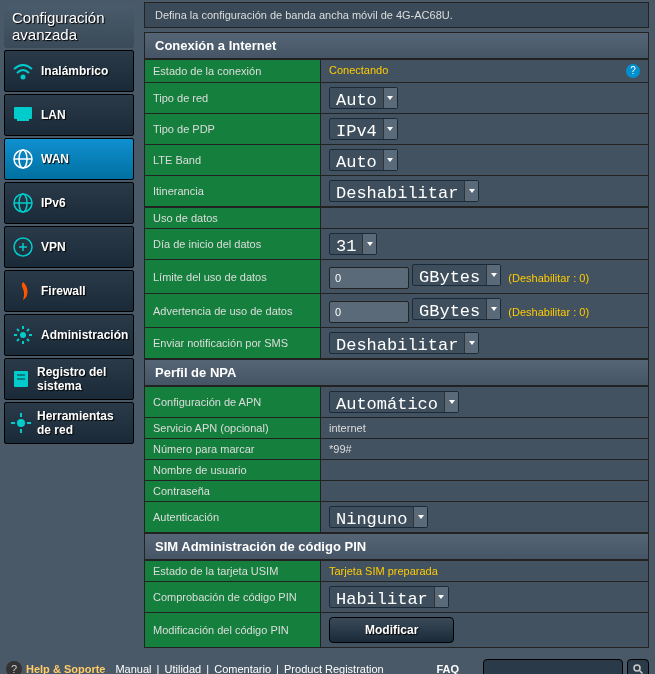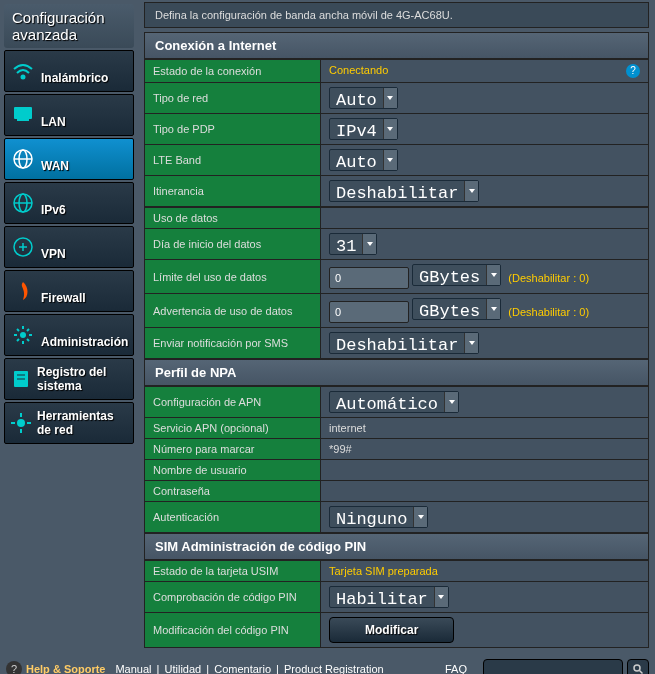--- a/index.html
+++ b/index.html
@@ -1,20 +1,20 @@
 <!DOCTYPE html>
 <html><head>
 <meta charset="utf-8">
 <style>
 * { box-sizing: border-box; margin: 0; padding: 0; }
 body { font-family: Arial, sans-serif; background: #4a5968; font-size: 11px; color: #fff; width: 655px; height: 674px; overflow: hidden; }
 .container { display: flex; height: 655px; }
 .sidebar { width: 138px; padding: 4px; }
 .sidebar-header { background: linear-gradient(180deg, #4a5b6b, #3a4a58); padding: 5px 8px; border-radius: 3px; font-size: 15px; text-shadow: 1px 1px 1px #000; }
-.nav-item { display: flex; align-items: flex-end; padding: 6px 4px; margin-top: 2px; background: linear-gradient(180deg, #2a3a48, #1a2a38); border: 1px solid #000; border-radius: 2px; cursor: pointer; font-weight: bold; font-size: 12px; text-shadow: 1px 1px 1px #000; }
+.nav-item { display: flex; align-items: center; padding: 6px 4px; margin-top: 2px; background: linear-gradient(180deg, #2a3a48, #1a2a38); border: 1px solid #000; border-radius: 2px; cursor: pointer; font-weight: bold; font-size: 12px; text-shadow: 1px 1px 1px #000; }
 .nav-item.active { background: linear-gradient(180deg, #1090d0, #0070a0); }
 .nav-icon { width: 28px; height: 28px; display: flex; align-items: center; justify-content: center; margin-right: 4px; }
 .nav-icon svg { width: 24px; height: 24px; }
 .main { flex: 1; padding: 2px 6px 6px 6px; overflow-y: auto; }
 .intro-bar { background: #3a4a58; padding: 6px 10px; margin-bottom: 4px; font-size: 11px; color: #ddd; border: 1px solid #222; }
 .section-header { background: linear-gradient(180deg, #556575, #465565); padding: 5px 10px; font-weight: bold; font-size: 13px; color: #fff; border: 1px solid #222; }
 table.form { width: 100%; border-collapse: collapse; background: #2a3a48; }
 table.form td { border: 1px solid #222; padding: 4px 8px; font-size: 11px; color: #ddd; vertical-align: middle; }
 table.form td.label-cell { width: 176px; background: #15803d; }
 table.form td.value-cell { background: #435261; }
@@ -26,21 +26,21 @@
 .disable-hint { color: #ffcc00; margin-left: 4px; }
 .status-orange { color: #ffcc00; }
 .info-icon { float: right; width: 14px; height: 14px; border-radius: 50%; background: #0090d0; color: #fff; text-align: center; line-height: 14px; font-size: 10px; cursor: pointer; }
 .btn { display: inline-block; background: linear-gradient(180deg, #3a4a58, #1a2a38); border: 1px solid #000; border-radius: 4px; padding: 5px 35px; color: #fff; font-weight: bold; font-size: 12px; cursor: pointer; text-shadow: 1px 1px 1px #000; }
 .footer { display: flex; align-items: center; padding: 4px 6px; font-size: 11px; }
 .help { display: flex; align-items: center; margin-right: 8px; }
 .help-icon { width: 16px; height: 16px; border-radius: 50%; background: #333; color: #ccc; text-align: center; line-height: 16px; font-size: 11px; margin-right: 4px; }
 .help-text { color: #ffcc66; font-weight: bold; }
 .footer-links { color: #fff; }
 .footer-links span { margin: 0 2px; }
-.faq { margin-left: auto; margin-right: 16px; font-weight: normal; }
+.faq { margin-left: auto; margin-right: 24px; font-weight: bold; }
 .search-box { background: #2a3a48; border: 1px solid #000; border-radius: 4px; width: 140px; height: 20px; padding: 2px 5px; color: #fff; }
 .search-btn { width: 22px; height: 20px; background: #2a3a48; border: 1px solid #000; border-radius: 4px; margin-left: 4px; display: flex; align-items: center; justify-content: center; cursor: pointer; }
 </style>
 </head>
 <body>
 
 <div class="container">
   <div class="sidebar">
     <div class="sidebar-header">Configuración avanzada</div>
     <div class="nav-item">

